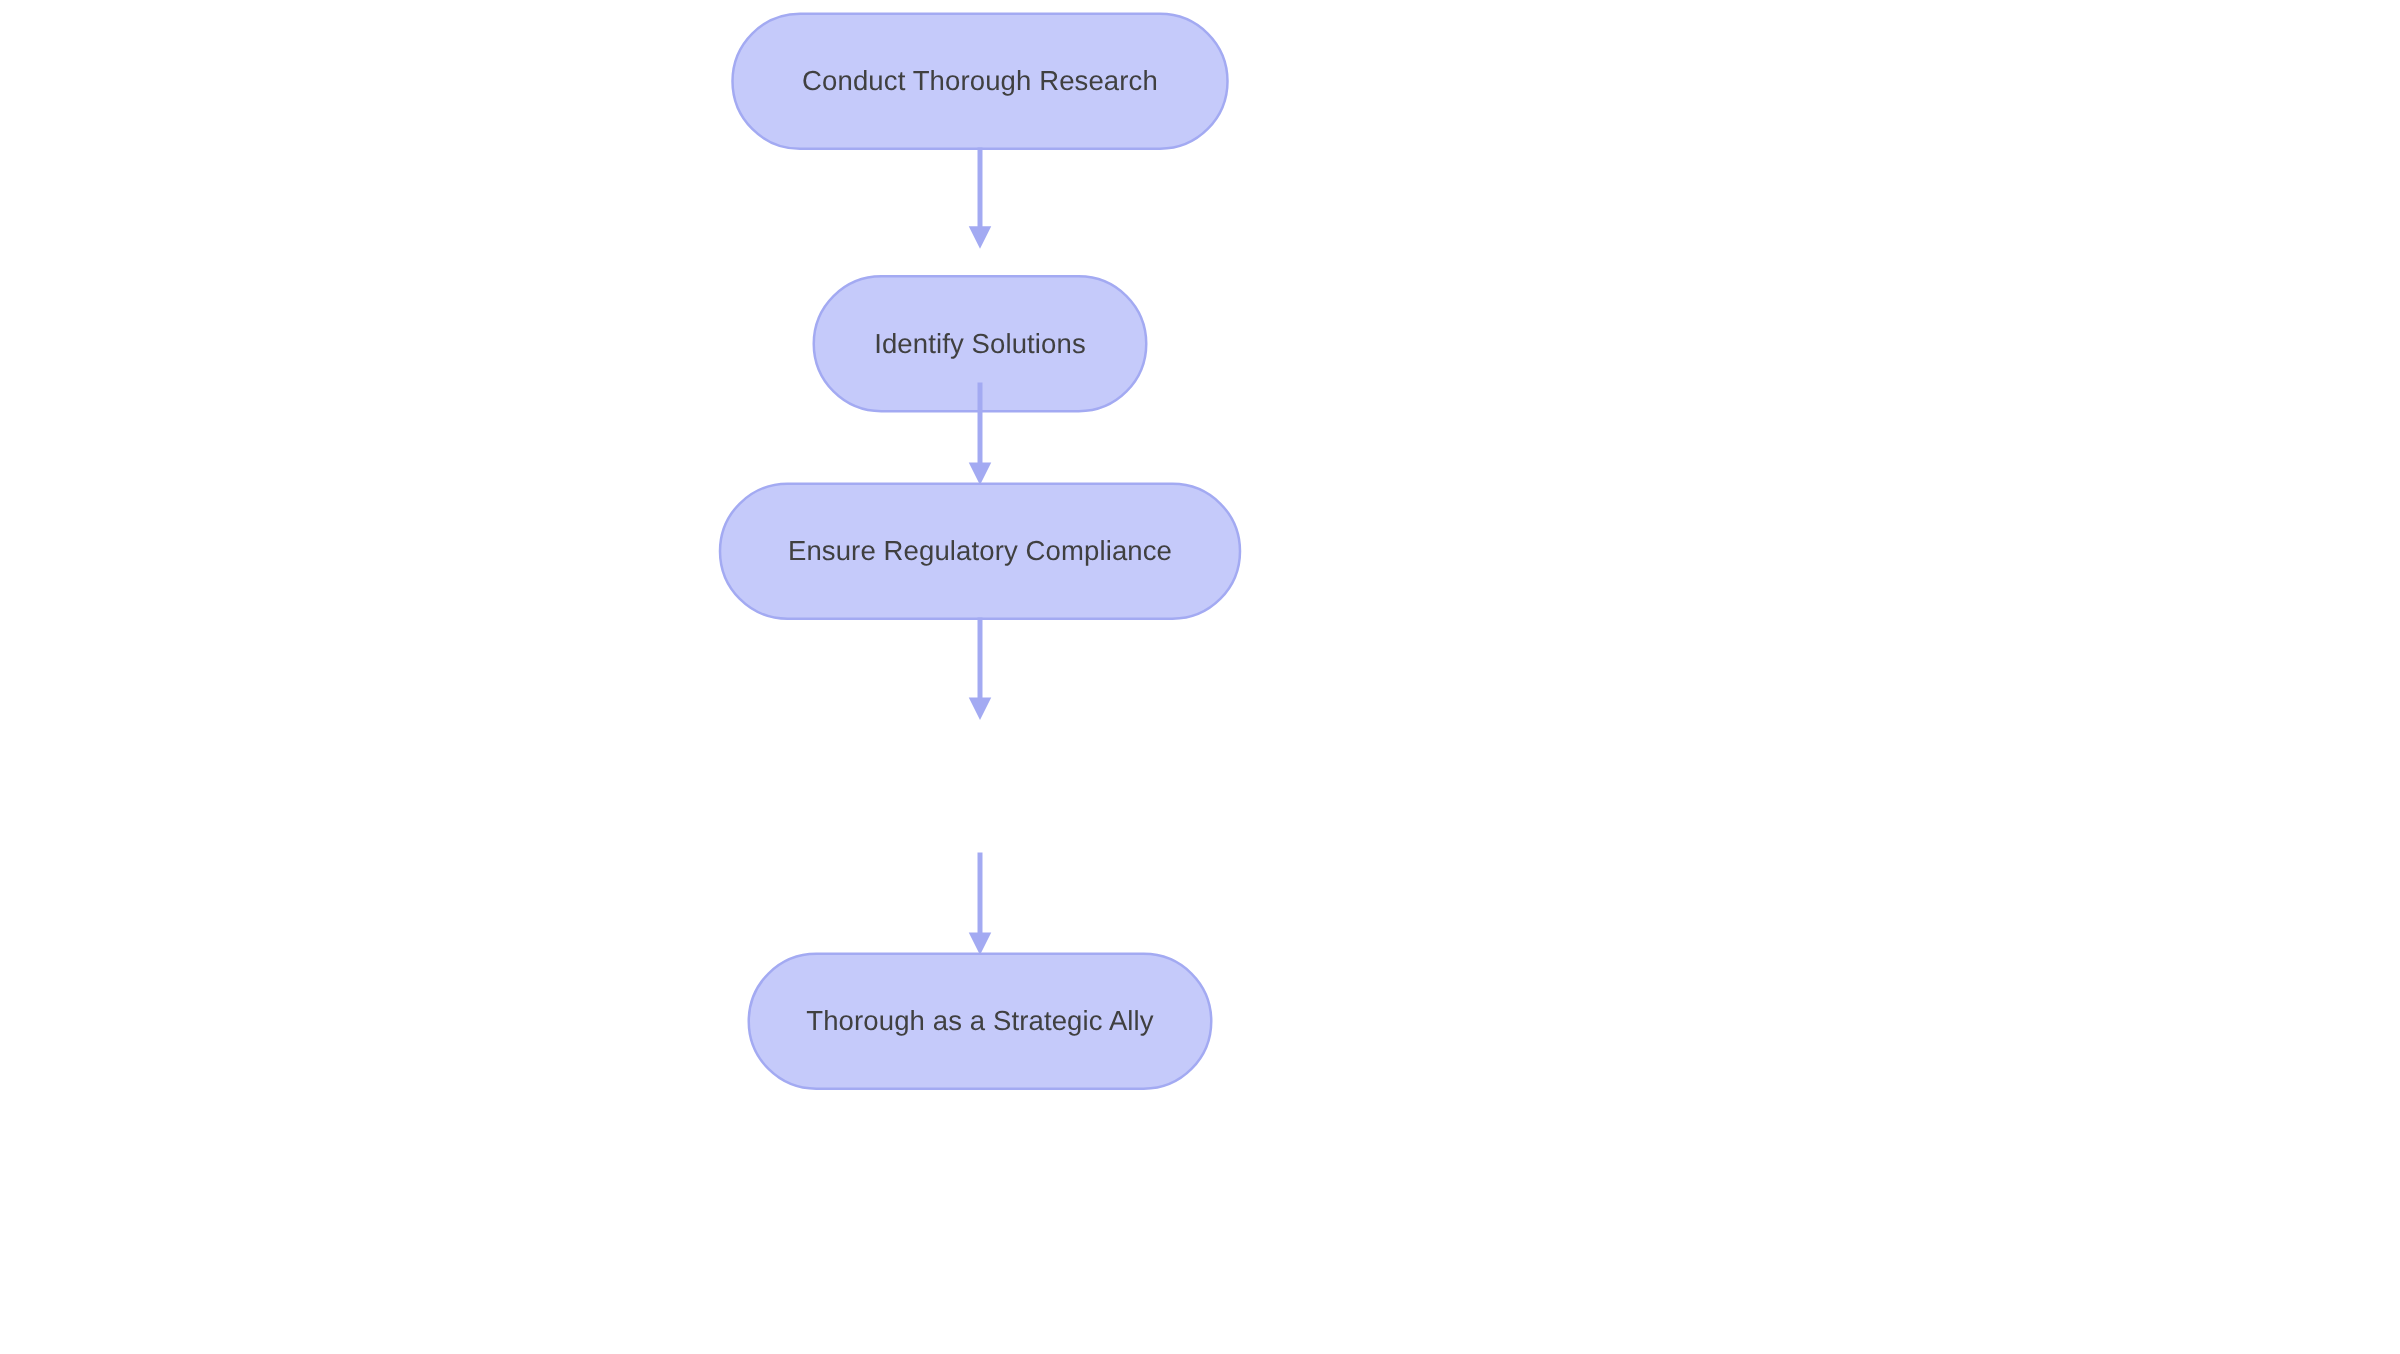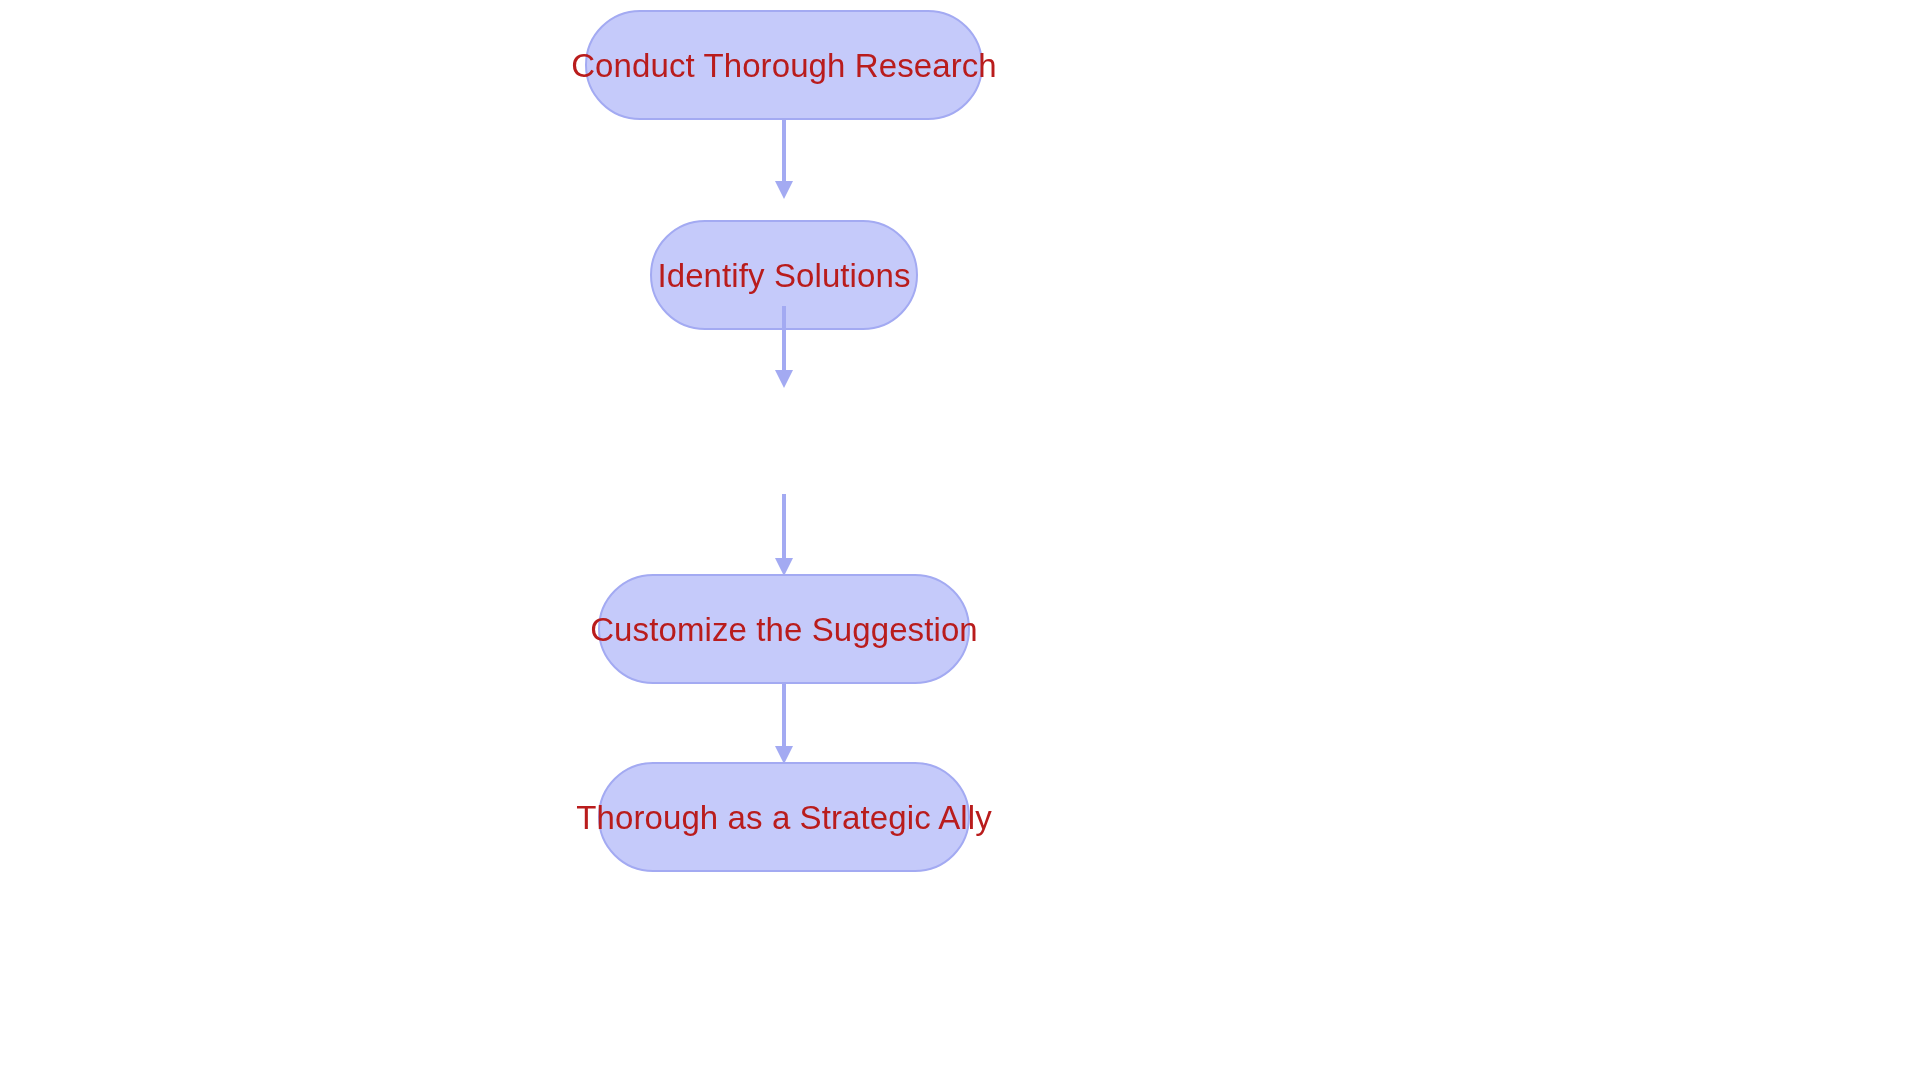--- a/index.html
+++ b/index.html
@@ -29,23 +29,23 @@
     background: #c5cafa;
     border: 2px solid #a3aaf2;
     display: flex;
     align-items: center;
     justify-content: center;
     transform: translateX(-50%);
     left: 784px;
   }
 
   .flow-node-label {
-    color: #b91c1c;
+    color: #404040;
     font-family: "Liberation Sans", sans-serif;
-    font-size: 33px;
+    font-size: 22px;
     font-weight: 400;
     letter-spacing: 0.1px;
     white-space: nowrap;
     line-height: 1;
   }
 
   .flow-edge {
     position: absolute;
     left: 784px;
     transform: translateX(-50%);
@@ -90,31 +90,31 @@
     <span class="flow-node-label">Identify Solutions</span>
   </div>
 
   <div class="flow-edge" id="edge-1">
     <svg width="24" height="82" viewBox="0 0 24 82">
       <line x1="12" y1="0" x2="12" y2="65" stroke="#a3aaf2" stroke-width="4"></line>
       <polygon points="3,64 21,64 12,82" fill="#a3aaf2"></polygon>
     </svg>
   </div>
 
+  <div class="flow-node" id="node-2">
+    <span class="flow-node-label">Ensure Regulatory Compliance</span>
+  </div>
 
   <div class="flow-edge" id="edge-2">
     <svg width="24" height="82" viewBox="0 0 24 82">
       <line x1="12" y1="0" x2="12" y2="65" stroke="#a3aaf2" stroke-width="4"></line>
       <polygon points="3,64 21,64 12,82" fill="#a3aaf2"></polygon>
     </svg>
   </div>
 
-  <div class="flow-node" id="node-3">
-    <span class="flow-node-label">Customize the Suggestion</span>
-  </div>
 
   <div class="flow-edge" id="edge-3">
     <svg width="24" height="82" viewBox="0 0 24 82">
       <line x1="12" y1="0" x2="12" y2="65" stroke="#a3aaf2" stroke-width="4"></line>
       <polygon points="3,64 21,64 12,82" fill="#a3aaf2"></polygon>
     </svg>
   </div>
 
   <div class="flow-node" id="node-4">
     <span class="flow-node-label">Thorough as a Strategic Ally</span>

